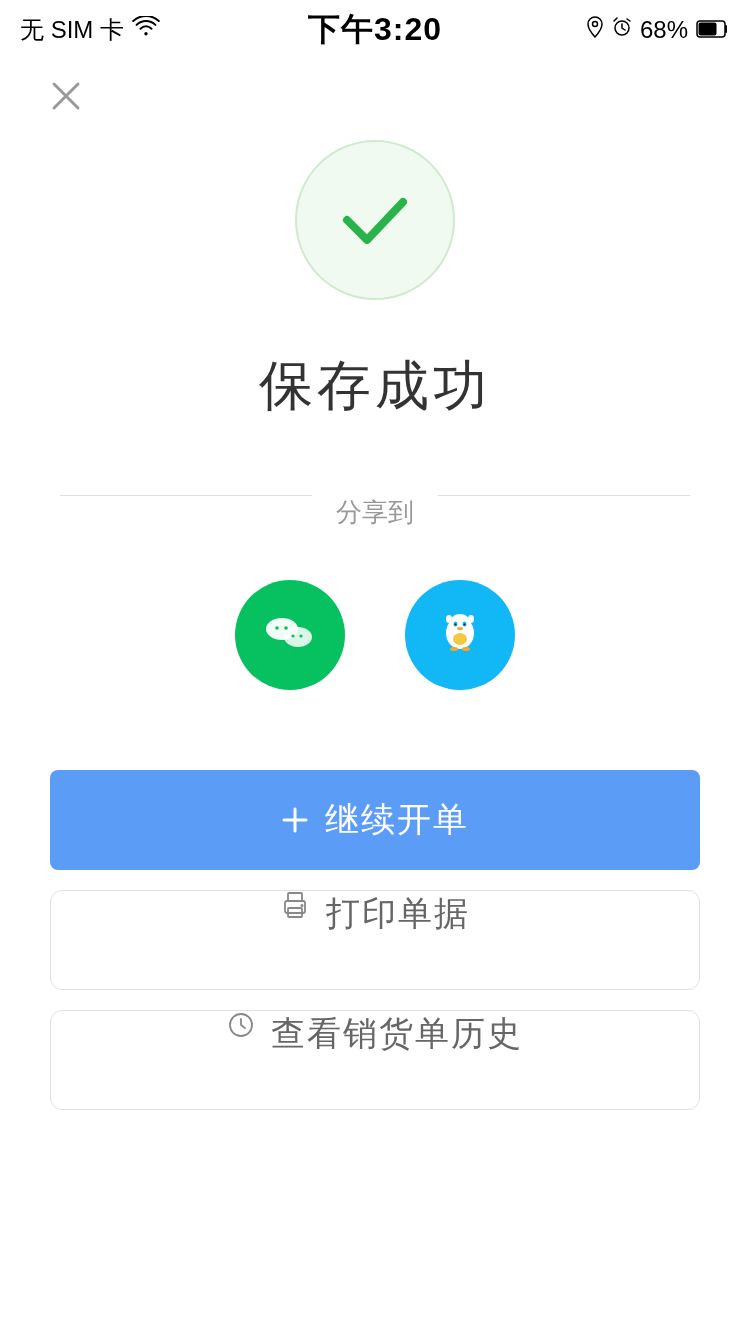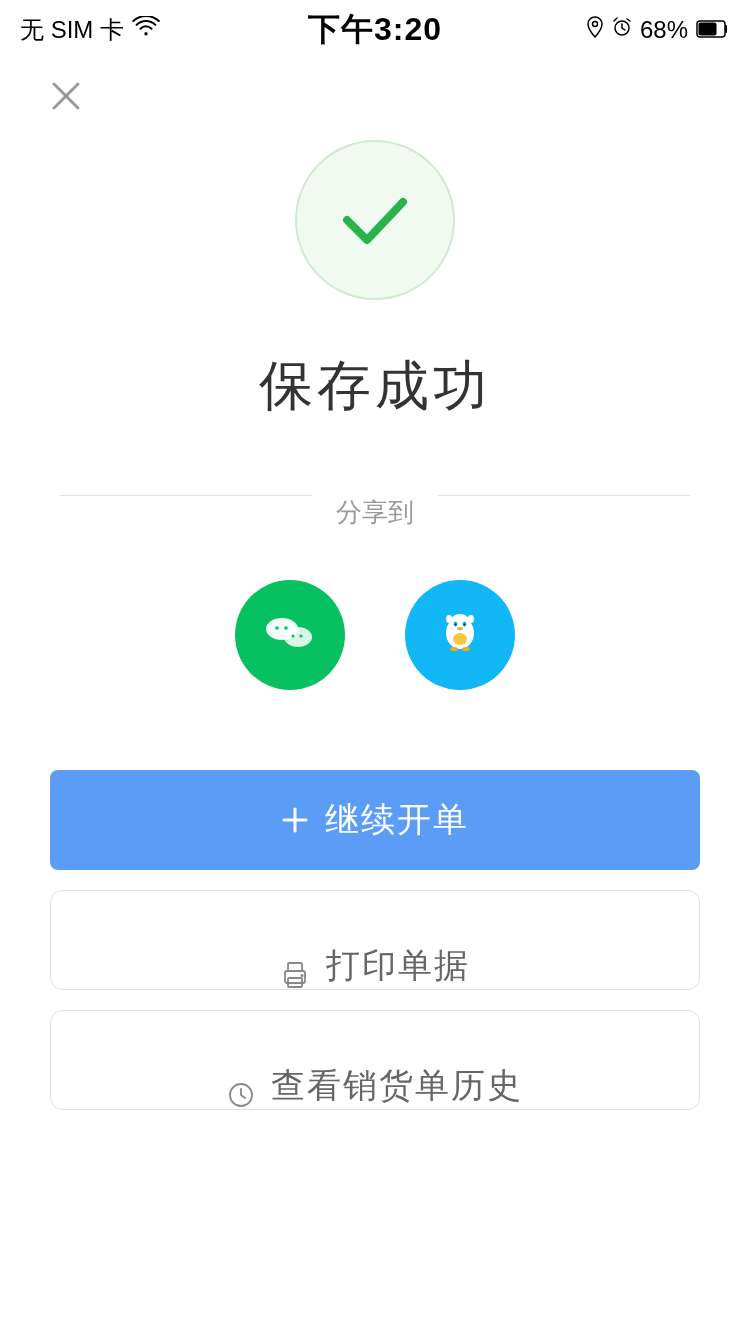--- a/index.html
+++ b/index.html
@@ -186,21 +186,21 @@
       letter-spacing: 2px;
     }
 
     .btn-secondary {
       width: 100%;
       height: 100px;
       background: #ffffff;
       border-radius: 12px;
       border: 1px solid #e0e0e0;
       display: flex;
-      align-items: flex-end;
+      align-items: flex-start;
       justify-content: center;
       gap: 16px;
       cursor: pointer;
       font-size: 34px;
       color: #666666;
       font-weight: 400;
       letter-spacing: 2px;
     }
 
     .btn-icon {

